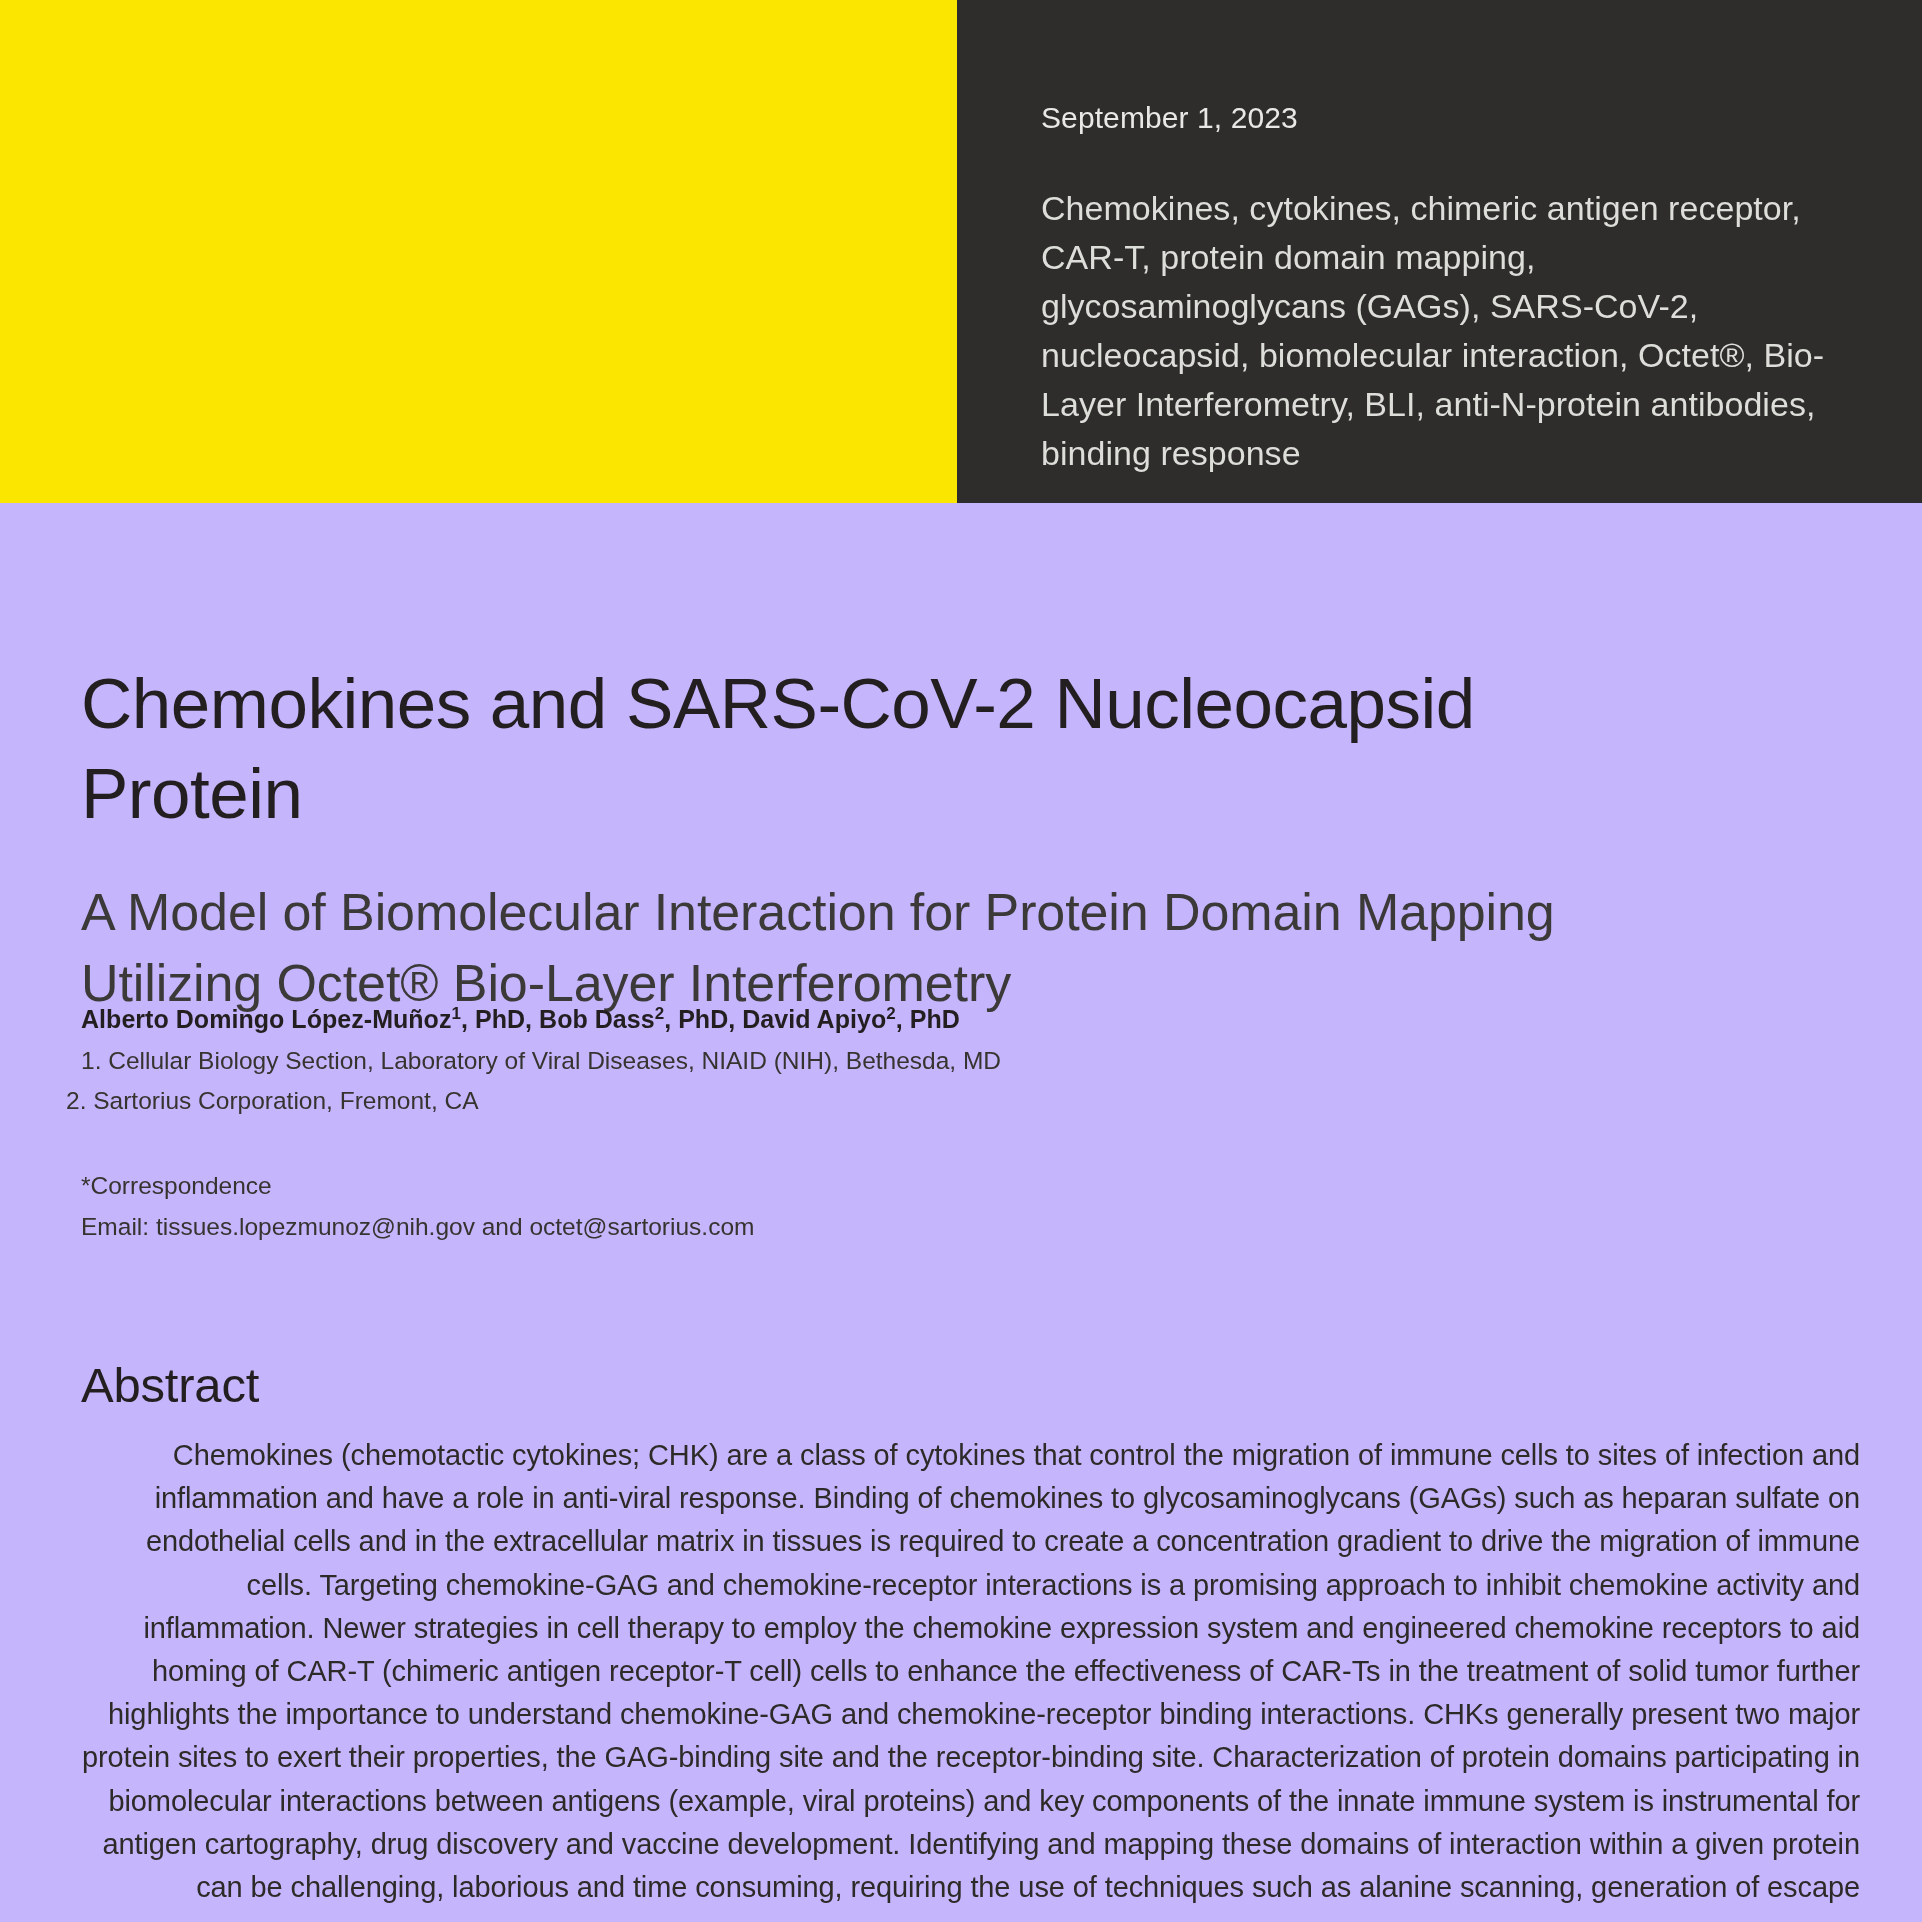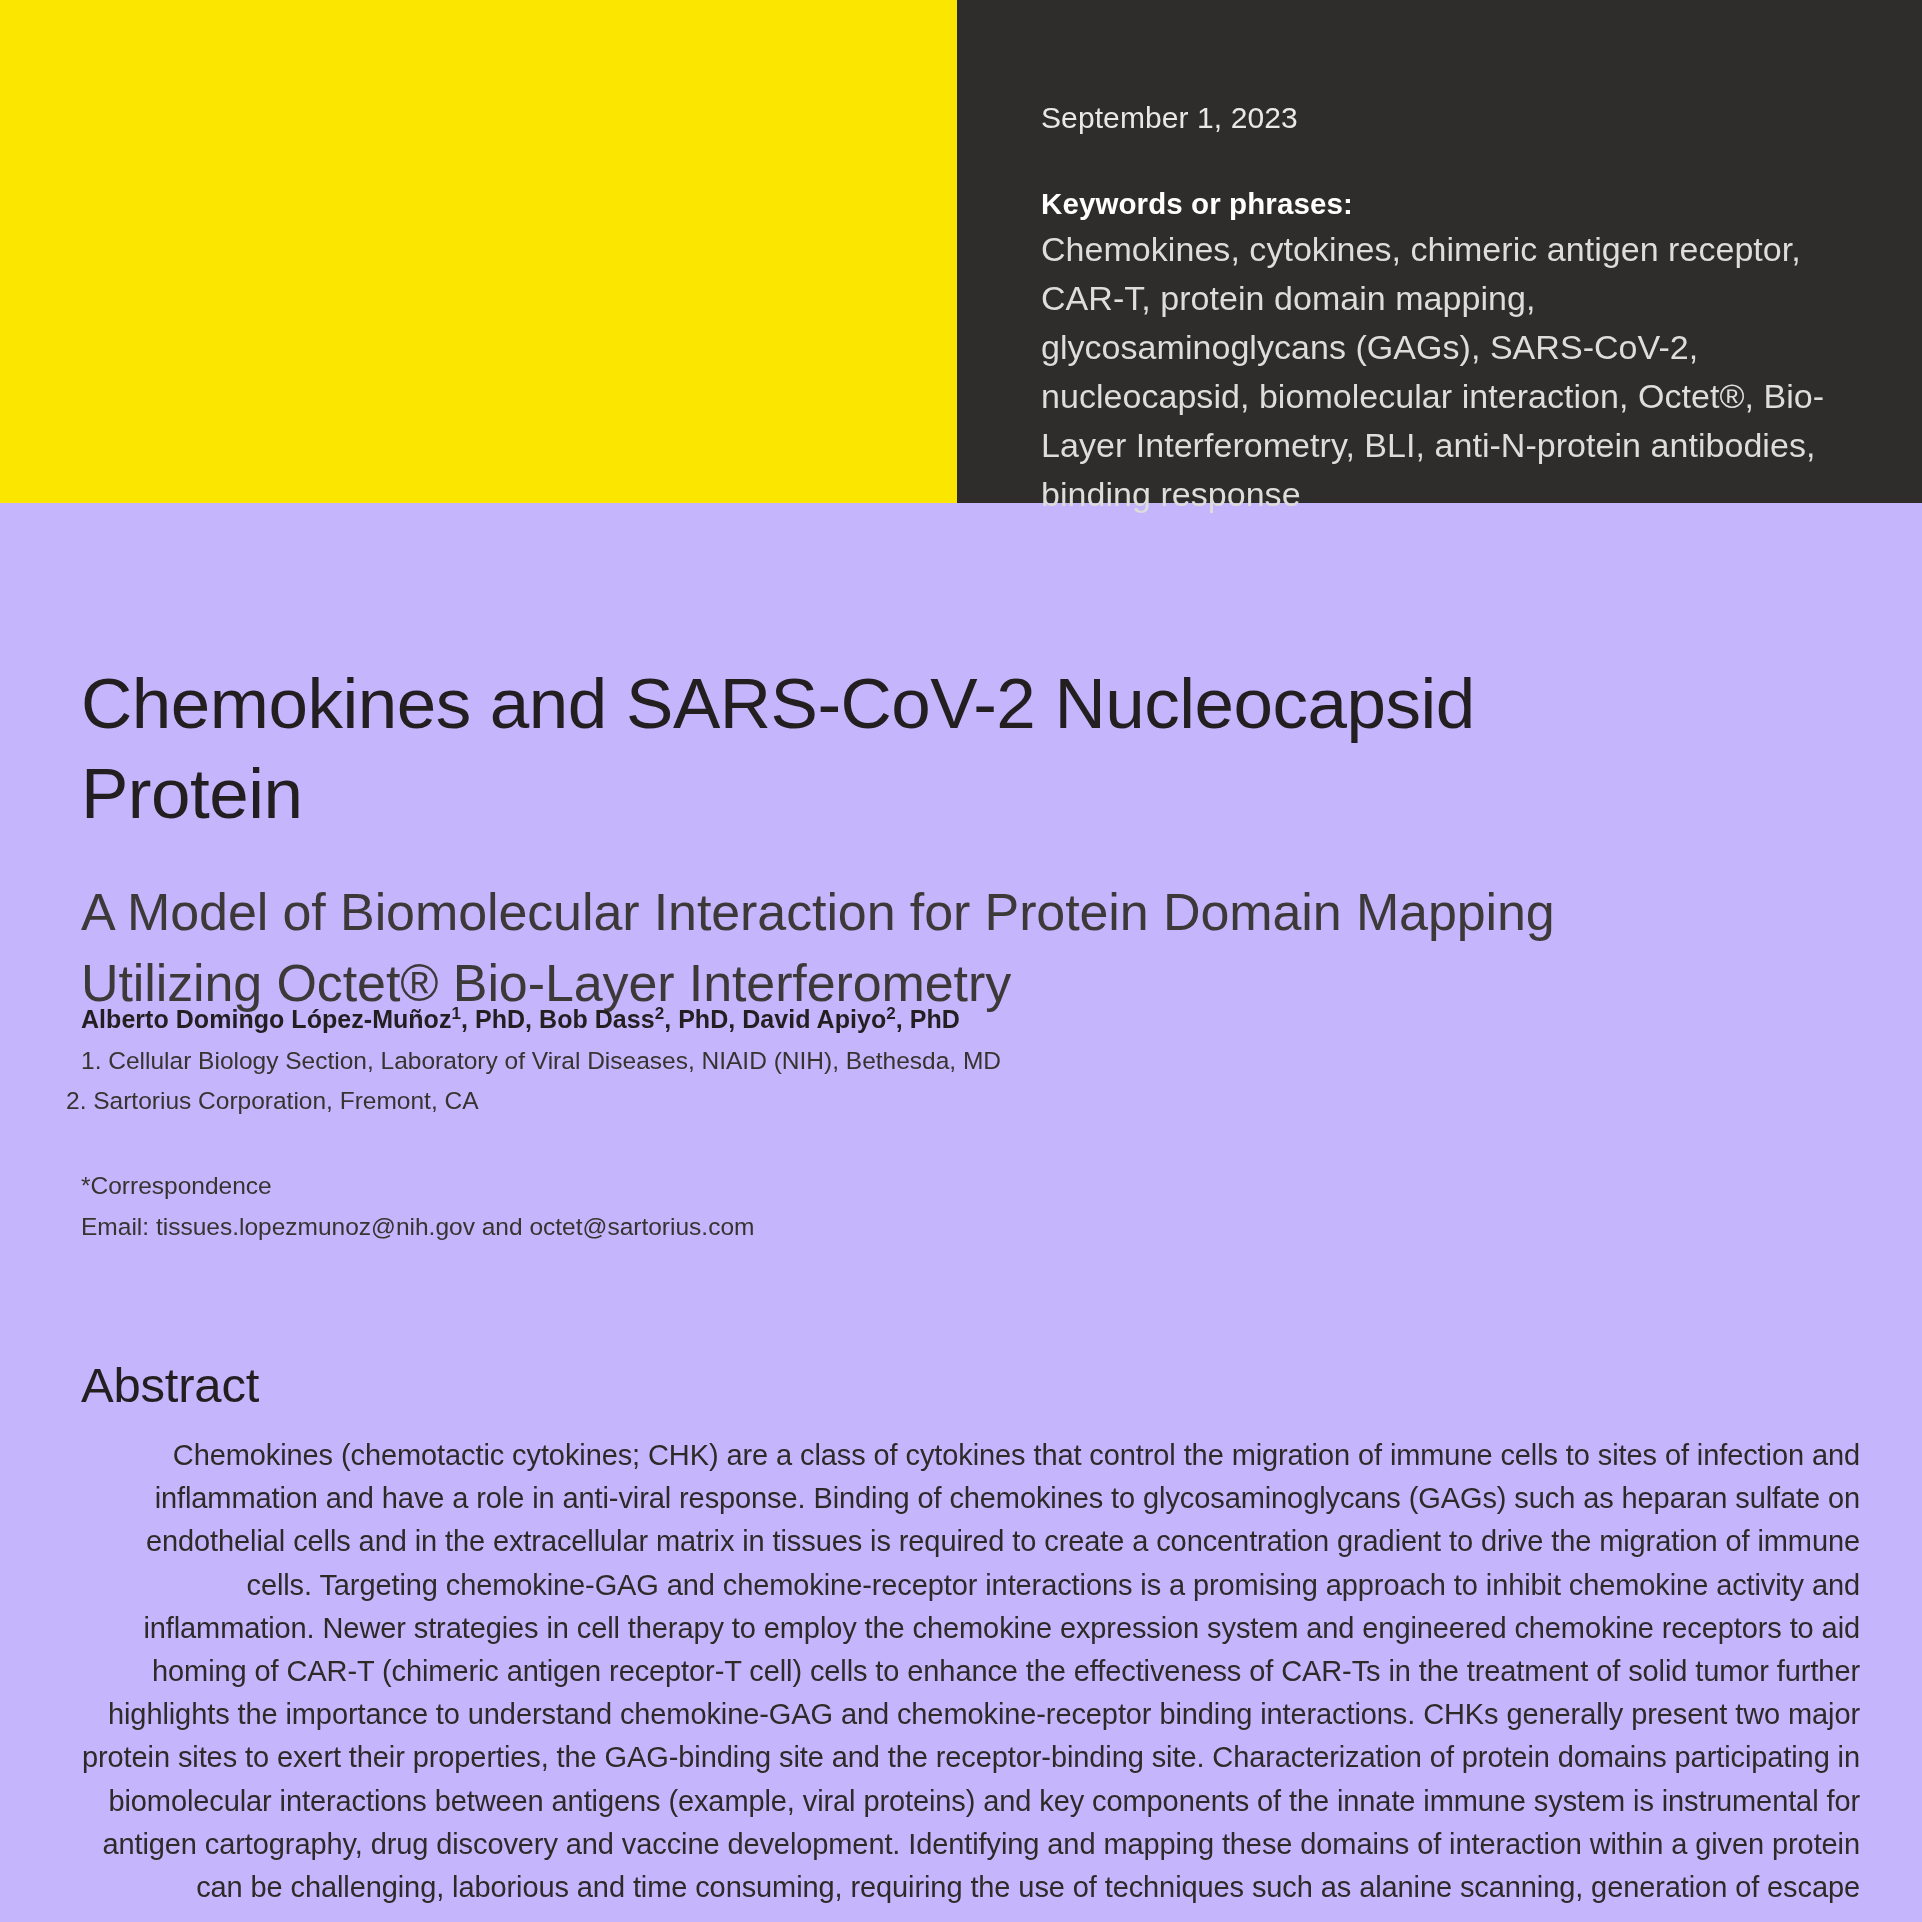--- a/index.html
+++ b/index.html
@@ -179,21 +179,20 @@
 
 <div id="page">
 
   <div id="header-band">
     <div id="header-yellow-block"></div>
     <div id="header-dark-block">
 
       <div id="header-date">September 1, 2023</div>
 
       <div id="keywords-block">
-        <div id="keywords-label">Keywords or phrases:</div>
         <div id="keywords-value">Chemokines, cytokines, chimeric antigen receptor, CAR-T, protein domain mapping, glycosaminoglycans (GAGs), SARS-CoV-2, nucleocapsid, biomolecular interaction, Octet®, Bio-Layer Interferometry, BLI, anti-N-protein antibodies, binding response</div>
       </div>
 
     </div>
   </div>
 
   <div id="body-content">
 
     <h1 id="doc-title">Chemokines and SARS-CoV-2 Nucleocapsid Protein</h1>
 

